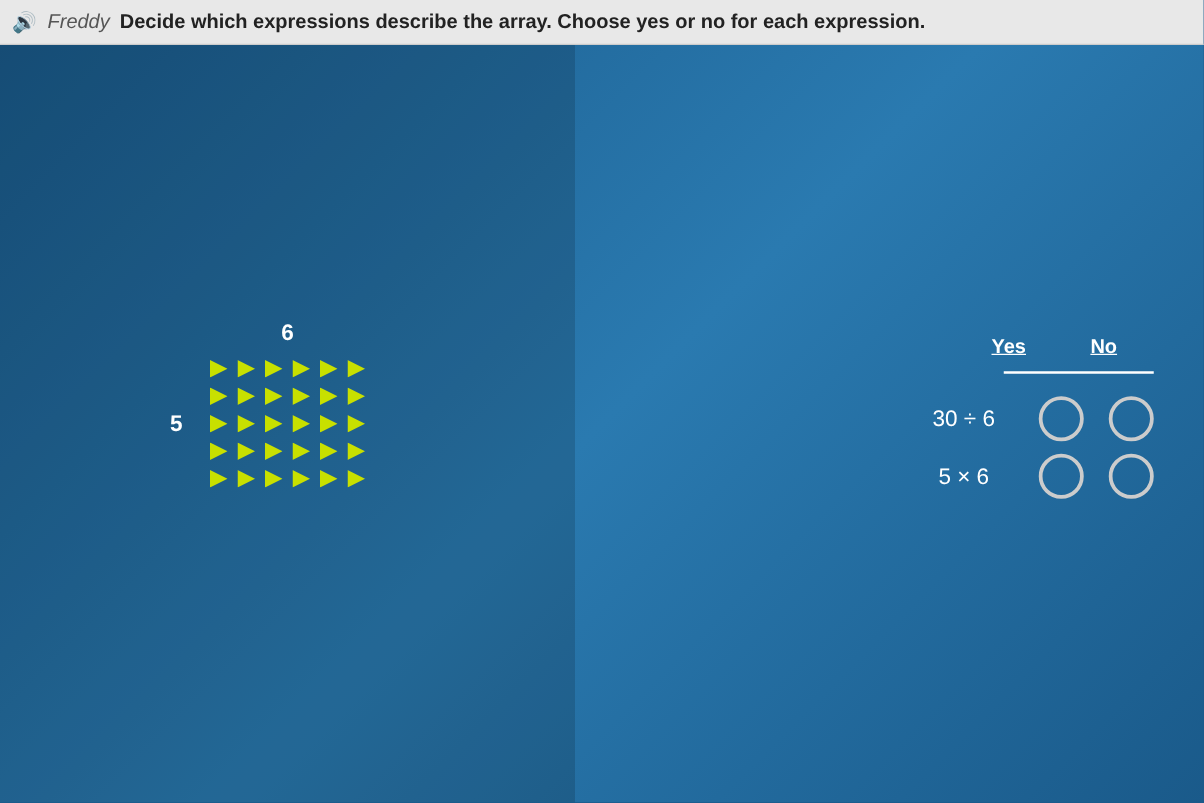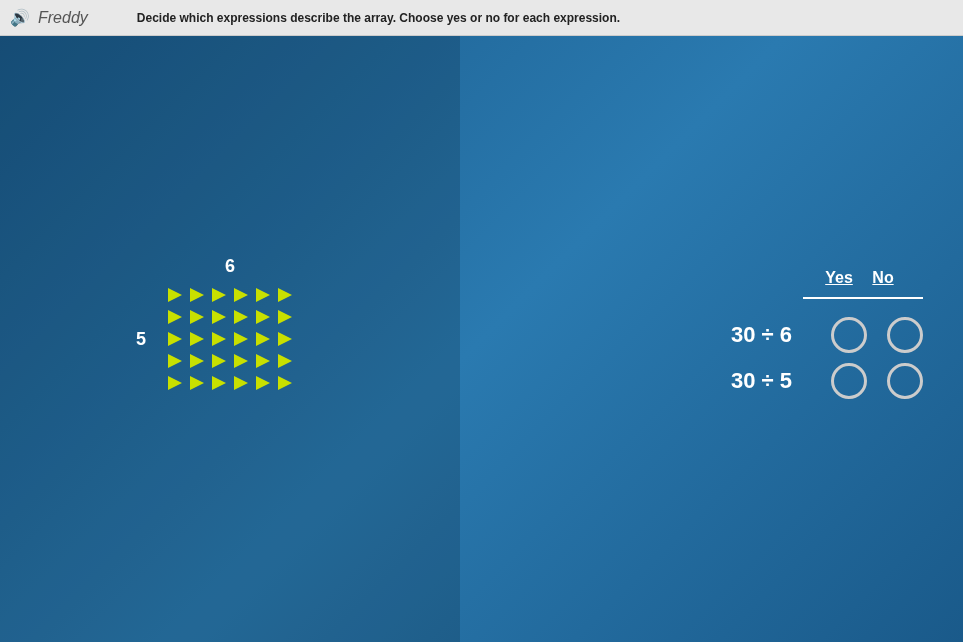--- a/index.html
+++ b/index.html
@@ -20,24 +20,23 @@
       padding: 0 10px;
       gap: 8px;
       border-bottom: 1px solid #ccc;
     }
     .top-bar-brand {
       font-size: 16px;
       color: #555;
       font-style: italic;
     }
     .top-bar-instruction {
-      font-size: 12px;
+      font-size: 16px;
       color: #222;
       font-weight: bold;
-      margin-left: 41px;
     }
     .speaker-icon {
       width: 20px;
       height: 20px;
       display: flex;
       align-items: center;
       justify-content: center;
       color: #444;
       font-size: 16px;
     }
@@ -112,21 +111,21 @@
       flex: 1;
       display: flex;
       flex-direction: column;
       justify-content: center;
       padding: 20px 40px;
     }
 
     .yes-no-header {
       display: flex;
       justify-content: flex-end;
-      gap: 4px;
+      gap: 36px;
       margin-bottom: 10px;
       padding-right: 10px;
     }
 
     .yes-no-header span {
       color: #fff;
       font-size: 16px;
       font-weight: bold;
       width: 40px;
       text-align: center;
@@ -136,24 +135,24 @@
     .expression-row {
       display: flex;
       align-items: center;
       justify-content: flex-end;
       gap: 20px;
       margin: 10px 0;
     }
 
     .expression-label {
       color: #fff;
-      font-size: 22px;
-      font-weight: bold;
+      font-size: 18px;
+      font-weight: normal;
       min-width: 80px;
-      text-align: left;
+      text-align: center;
     }
 
     .radio-group {
       display: flex;
       gap: 20px;
     }
 
     .radio-btn {
       width: 36px;
       height: 36px;
@@ -374,21 +373,21 @@
     <div id="expressions-container">
 
     <div class="expression-row">
           <span class="expression-label">30 ÷ 6</span>
           <div class="radio-group">
             <div class="radio-btn"></div>
             <div class="radio-btn"></div>
           </div>
         </div>
         <div class="expression-row">
-          <span class="expression-label">30 ÷ 5</span>
+          <span class="expression-label">5 × 6</span>
           <div class="radio-group">
             <div class="radio-btn"></div>
             <div class="radio-btn"></div>
           </div>
         </div>
       </div>
 
   </div>
 
 </div>

